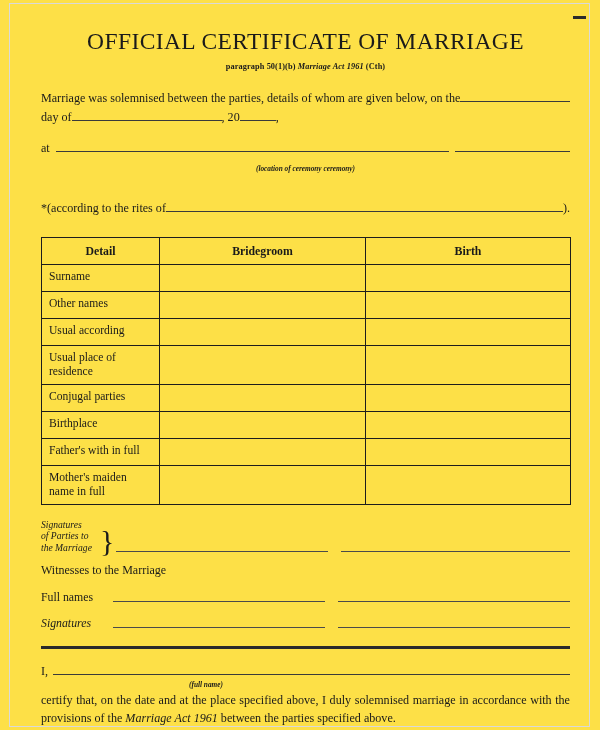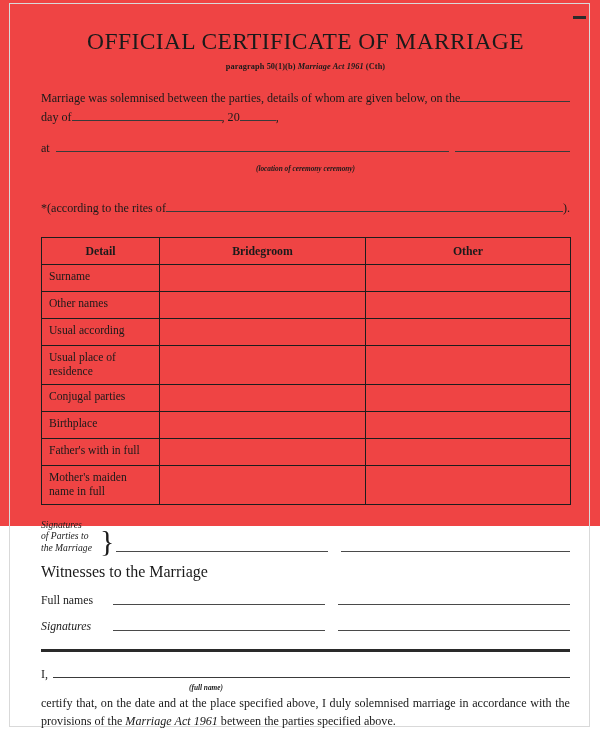--- a/index.html
+++ b/index.html
@@ -11,22 +11,22 @@
     width: 600px;
     height: 730px;
     font-family: "Liberation Serif", "DejaVu Serif", serif;
     color: #1a1a1a;
     overflow: hidden;
   }
 
   #page {
     position: relative;
     width: 600px;
-    height: 526px;
-    background: #ef4444;
+    height: 730px;
+    background: #fde047;
     box-sizing: border-box;
   }
 
   
   #page-frame {
     position: absolute;
     left: 9px;
     top: 3px;
     width: 581px;
     height: 724px;
@@ -159,21 +159,21 @@
     align-items: flex-end;
     padding-bottom: 2px;
   }
   .sline      { border-bottom: 1px solid #4a4a4a; height: 10px; }
   .sline.s1   { flex: 0 0 212px; }
   .sline.sp   { flex: 0 0 13px; border-bottom: none; }
   .sline.s2   { flex: 0 0 128px; }
   .sline.s3   { flex: 1 1 auto; }
 
   .witness-title {
-    font-size: 16px;
+    font-size: 12px;
     margin-top: 9px;
   }
   .named-row {
     display: flex;
     margin-top: 13px;
   }
   .named-row .nlabel {
     flex: 0 0 72px;
     font-size: 11.8px;
     line-height: 12px;
@@ -263,21 +263,21 @@
     <table class="details">
       <colgroup>
         <col class="c-detail">
           <col class="c-groom">
           <col class="c-bride">
       </colgroup>
       <thead>
         <tr>
           <th>Detail</th>
           <th>Bridegroom</th>
-          <th>Other</th>
+          <th>Birth</th>
         </tr>
       </thead>
       <tbody>
         <tr>
           <td>Surname</td>
           <td class="cell-blank"></td>
           <td class="cell-blank"></td>
         </tr>
         <tr>
           <td>Other names</td>

